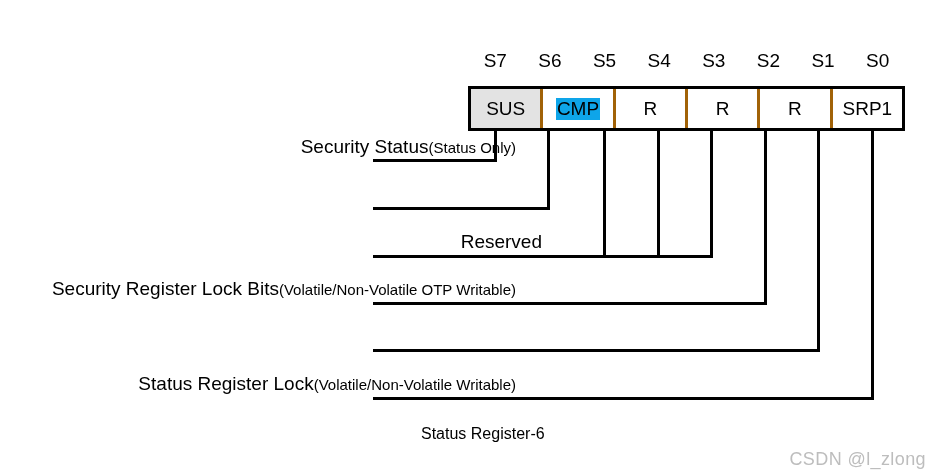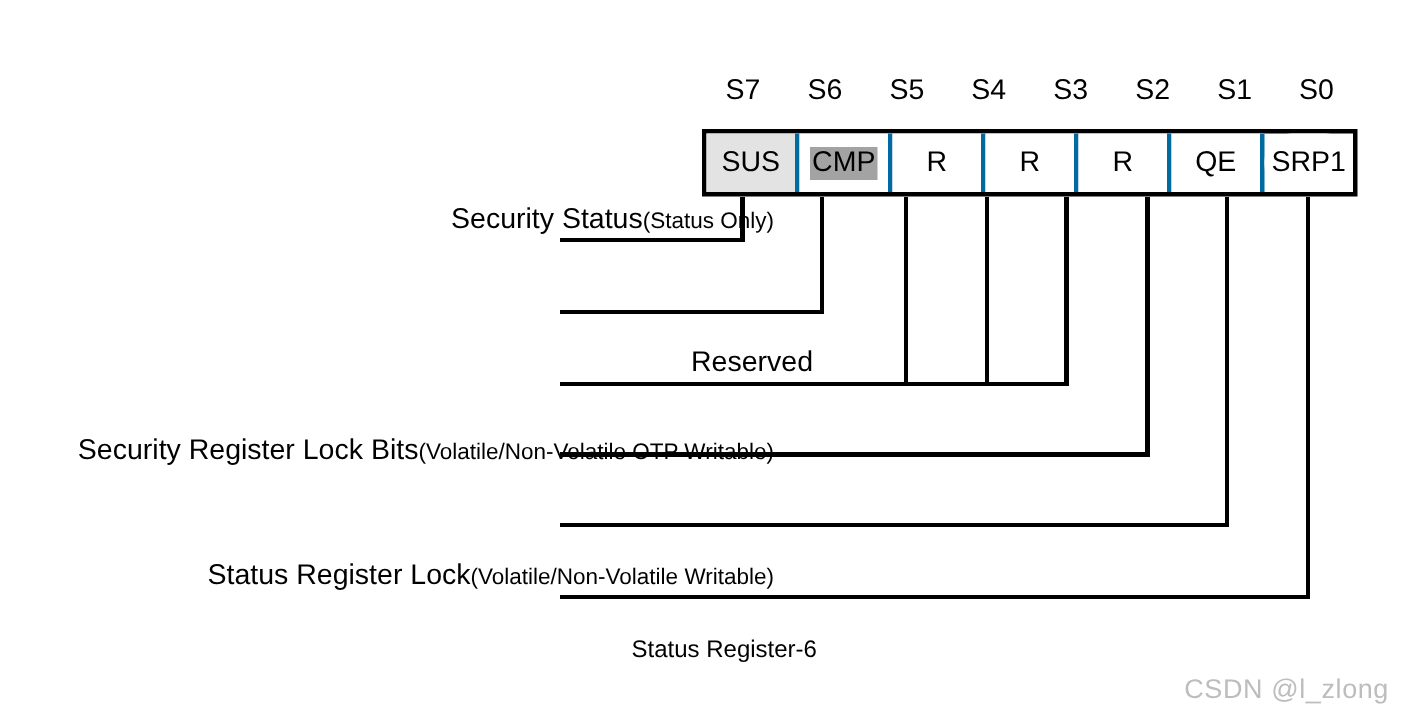--- a/index.html
+++ b/index.html
@@ -47,33 +47,33 @@
     top: 86px;
     width: 437px;
     height: 45px;
     display: flex;
     border: 3px solid #000000;
     box-sizing: border-box;
     background: #ffffff;
   }
   .bit-cell {
     flex: 1 1 0;
-    border-right: 3px solid #0369a1;
+    border-right: 3px solid #a16207;
     box-sizing: border-box;
     display: flex;
     align-items: center;
     justify-content: center;
     font-size: 19px;
     background: #ffffff;
     position: relative;
   }
-  .bit-cell:last-child { border-right: none; border-radius: 18px; }
+  .bit-cell:last-child { border-right: none; }
   .bit-cell.shaded { background: #e3e3e3; }
   .bit-cell .cell-text { display: inline-block; padding: 0 1px; }
-  .bit-cell.highlight .cell-text { background: #a3a3a3; }
+  .bit-cell.highlight .cell-text { background: #0ea5e9; }
 
   
   #leader-lines {
     position: absolute;
     left: 0; top: 0;
     width: 938px;
     height: 473px;
     pointer-events: none;
   }
 
@@ -137,23 +137,20 @@
     <div class="bit-cell">
       <span class="cell-text">R</span>
     </div>
     <div class="bit-cell">
       <span class="cell-text">R</span>
     </div>
     <div class="bit-cell">
       <span class="cell-text">R</span>
     </div>
     <div class="bit-cell">
-      <span class="cell-text">QE</span>
-    </div>
-    <div class="bit-cell">
       <span class="cell-text">SRP1</span>
     </div>
   </div>
 
   <svg id="leader-lines" width="938" height="473" viewBox="0 0 938 473" xmlns="http://www.w3.org/2000/svg">
     <g stroke="#000000" stroke-width="3" fill="none" shape-rendering="crispEdges">
 
       <path d="M 373 160 L 495 160 L 495 131"></path>
 
       <path d="M 373 208 L 548 208 L 548 131"></path>
@@ -172,21 +169,21 @@
 
   <div class="desc-label" style="top:137px;">
     <span class="desc-main">Security Status</span><span class="desc-note">(Status Only)</span>
   </div>
 
 
   <div class="desc-label" style="top:232px; right:396px;">
     <span class="desc-main">Reserved</span><span class="desc-note"></span>
   </div>
 
-  <div class="desc-label" style="top:279px;margin-top:12px;">
+  <div class="desc-label" style="top:279px;">
     <span class="desc-main">Security Register Lock Bits</span><span class="desc-note">(Volatile/Non-Volatile OTP Writable)</span>
   </div>
 
 
   <div class="desc-label" style="top:374px;">
     <span class="desc-main">Status Register Lock</span><span class="desc-note">(Volatile/Non-Volatile Writable)</span>
   </div>
 
   <div id="caption">Status Register-6</div>
 

